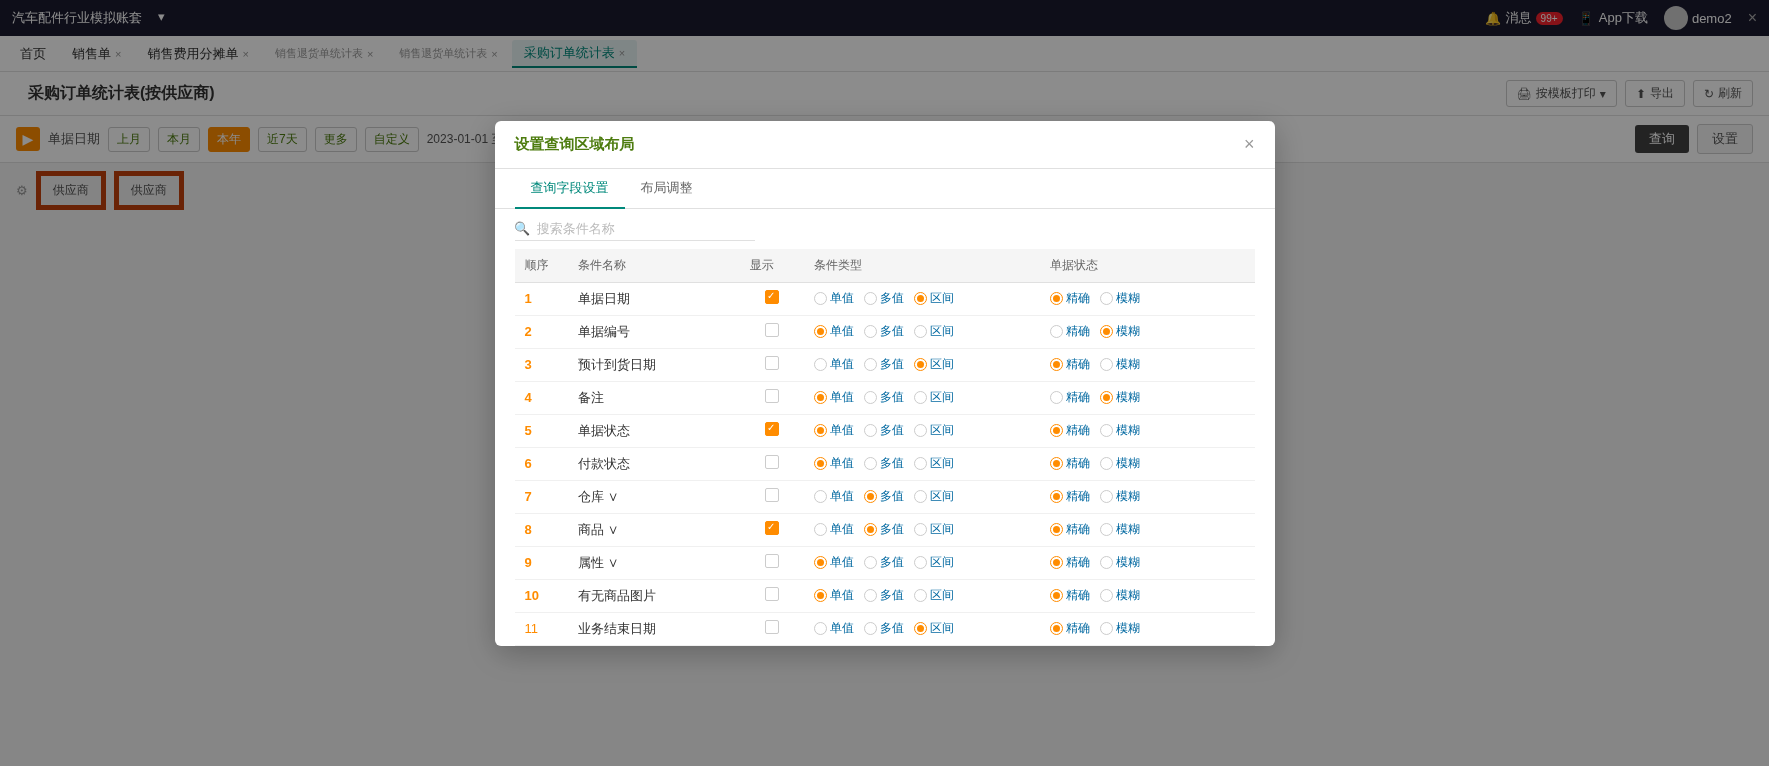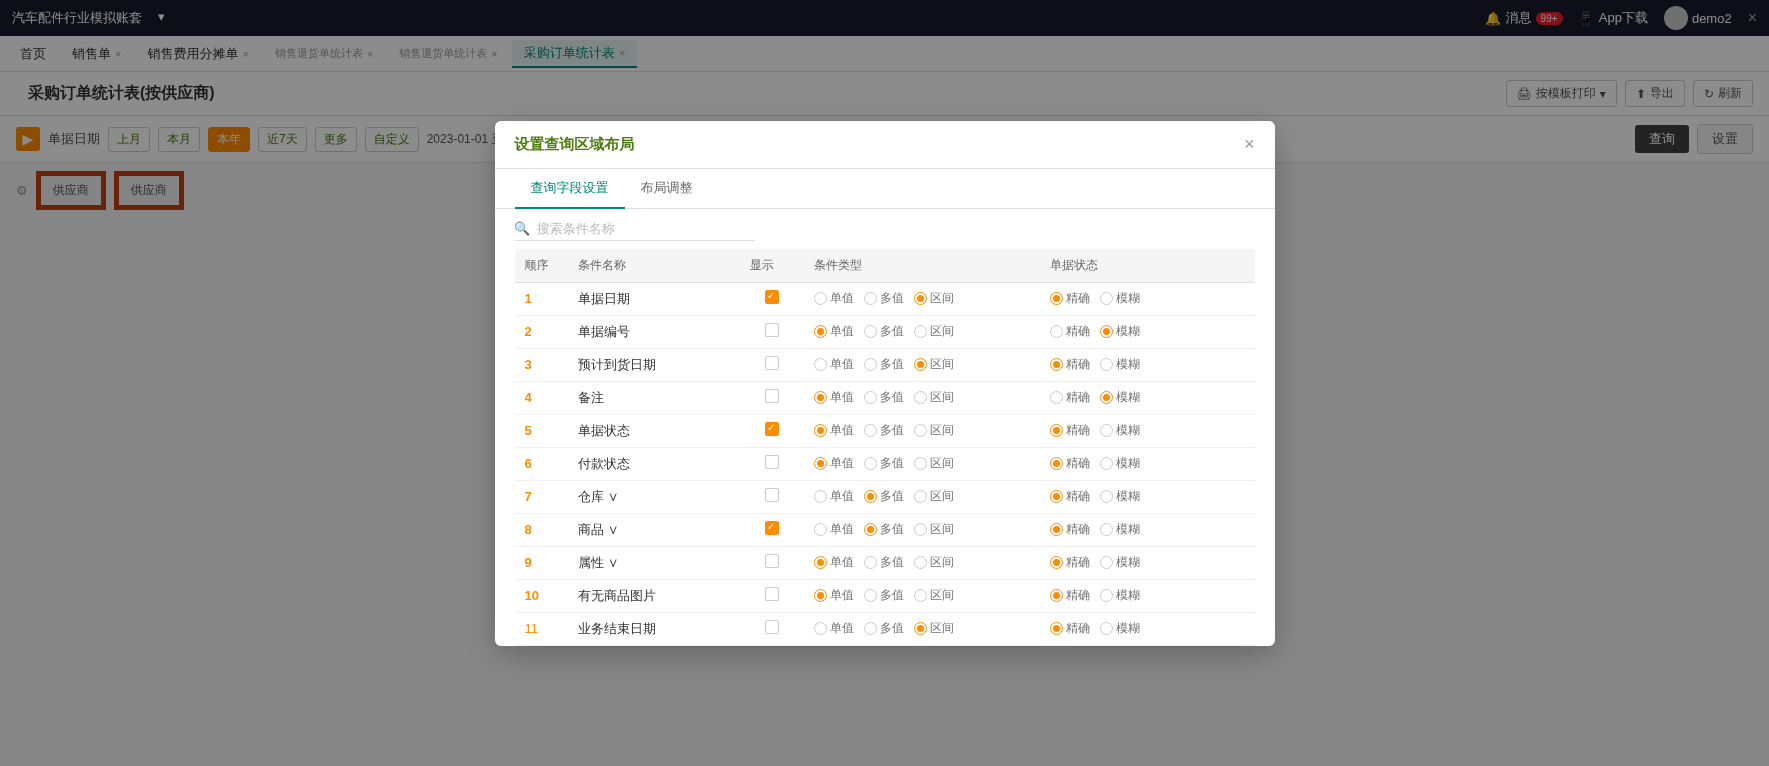--- a/index.html
+++ b/index.html
@@ -250,21 +250,21 @@
       border-color: #ff8c00;
     }
     .radio-circle.selected::after {
       content: '';
       position: absolute;
       top: 2px; left: 2px;
       width: 7px; height: 7px;
       border-radius: 50%;
       background: #ff8c00;
     }
-    .radio-label { font-size: 12px; color: #737373; }
+    .radio-label { font-size: 12px; color: #0369a1; }
 
     
     .dialog-footer {
       padding: 14px 20px;
       border-top: 1px solid #e0e0e0;
       display: flex;
       align-items: center;
       justify-content: flex-end;
       gap: 10px;
     }

